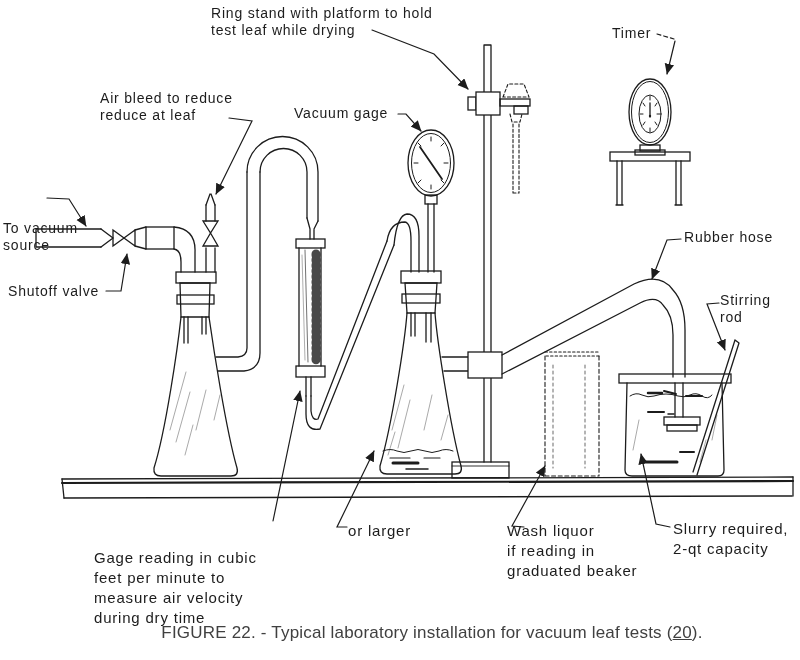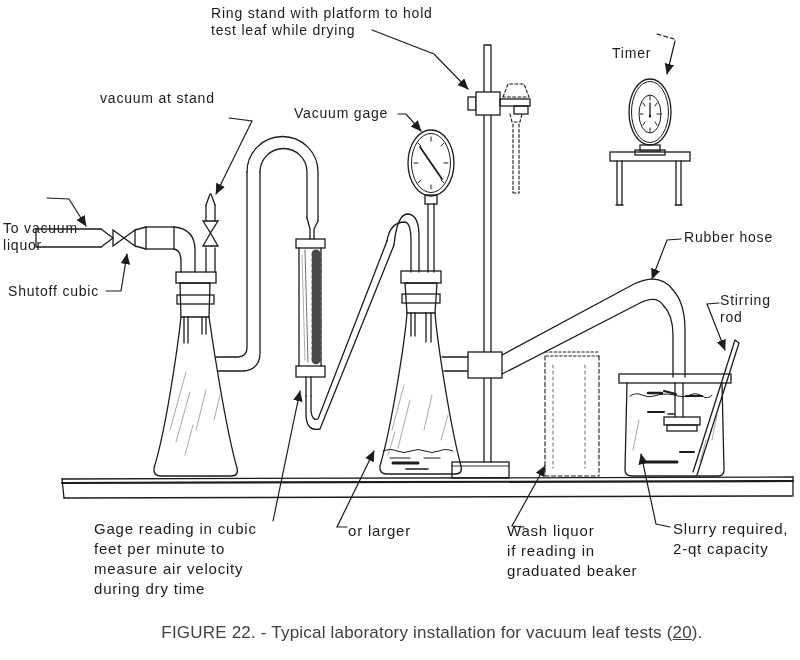--- a/index.html
+++ b/index.html
@@ -192,51 +192,52 @@
     <path d="M524,527 L512,526 L545,466" marker-end="url(#ah)"></path>
     <path d="M670,527 L656,524 L641,454" marker-end="url(#ah)"></path>
   </g>
 </svg>
 
 <div class="label" style="left:211px;top:5px;">
   <div>Ring stand with platform to hold</div>
   <div>test leaf while drying</div>
 </div>
 
-<div class="label" style="left:612px;top:25px;margin-top:20px;">
+<div class="label" style="left:612px;top:25px;">
   <div>Timer</div>
 </div>
 
 <div class="label" style="left:100px;top:90px;">
-  <div>vacuum at stand</div>
+  <div>Air bleed to reduce</div>
+  <div>reduce at leaf</div>
 </div>
 
 <div class="label" style="left:3px;top:172px;margin-top:48px;">
   <div>To vacuum</div>
-  <div>liquor</div>
+  <div>source</div>
 </div>
 
 <div class="label" style="left:8px;top:283px;">
-  <div>Shutoff cubic</div>
+  <div>Shutoff valve</div>
 </div>
 
 <div class="label" style="left:294px;top:105px;">
   <div>Vacuum gage</div>
 </div>
 
 <div class="label" style="left:684px;top:229px;text-align:right;">
   <div>Rubber hose</div>
 </div>
 
 <div class="label" style="left:720px;top:292px;">
   <div>Stirring</div>
   <div>rod</div>
 </div>
 
-<div class="label big" style="left:94px;top:519px;">
+<div class="label big" style="left:94px;top:548px;">
   <div>Gage reading in cubic</div>
   <div>feet per minute to</div>
   <div>measure air velocity</div>
   <div>during dry time</div>
 </div>
 
 <div class="label big" style="left:348px;top:521px;">
   <div>or larger</div>
 </div>
 

